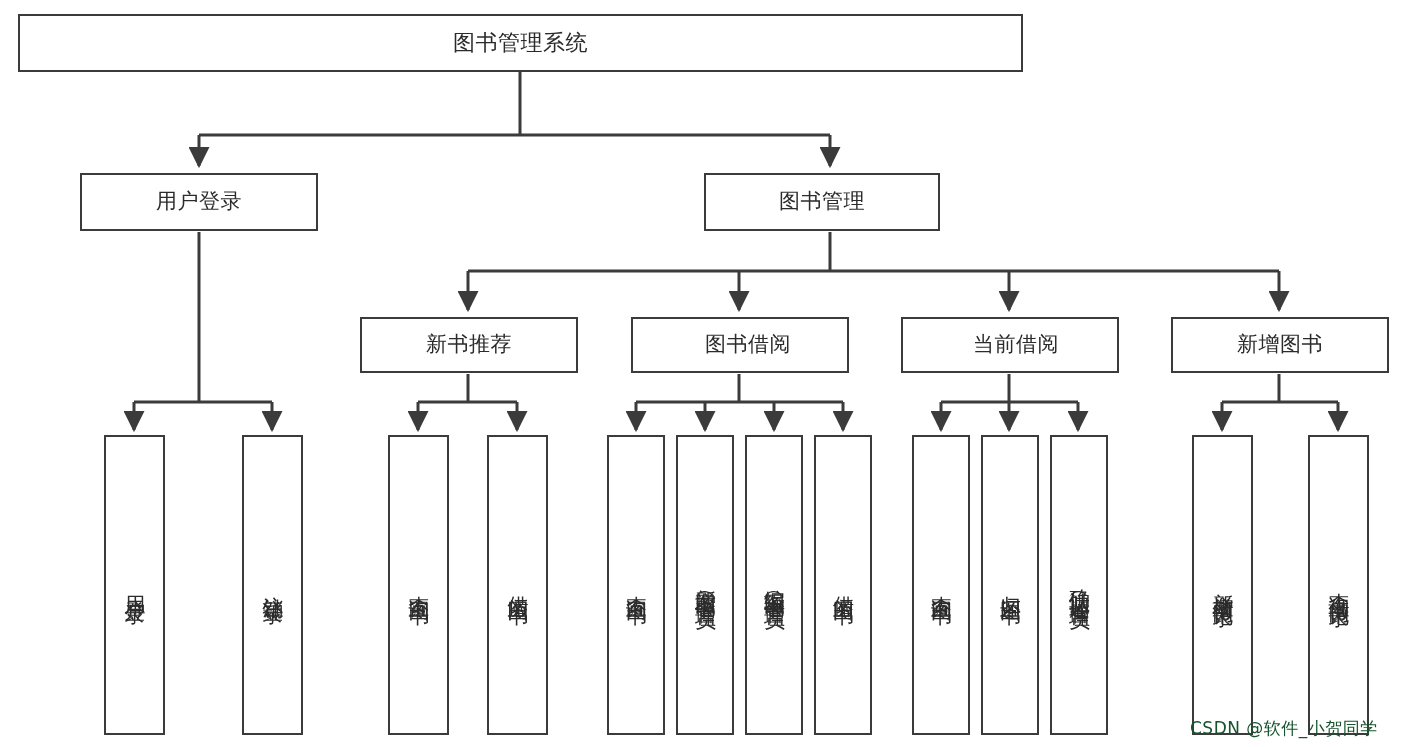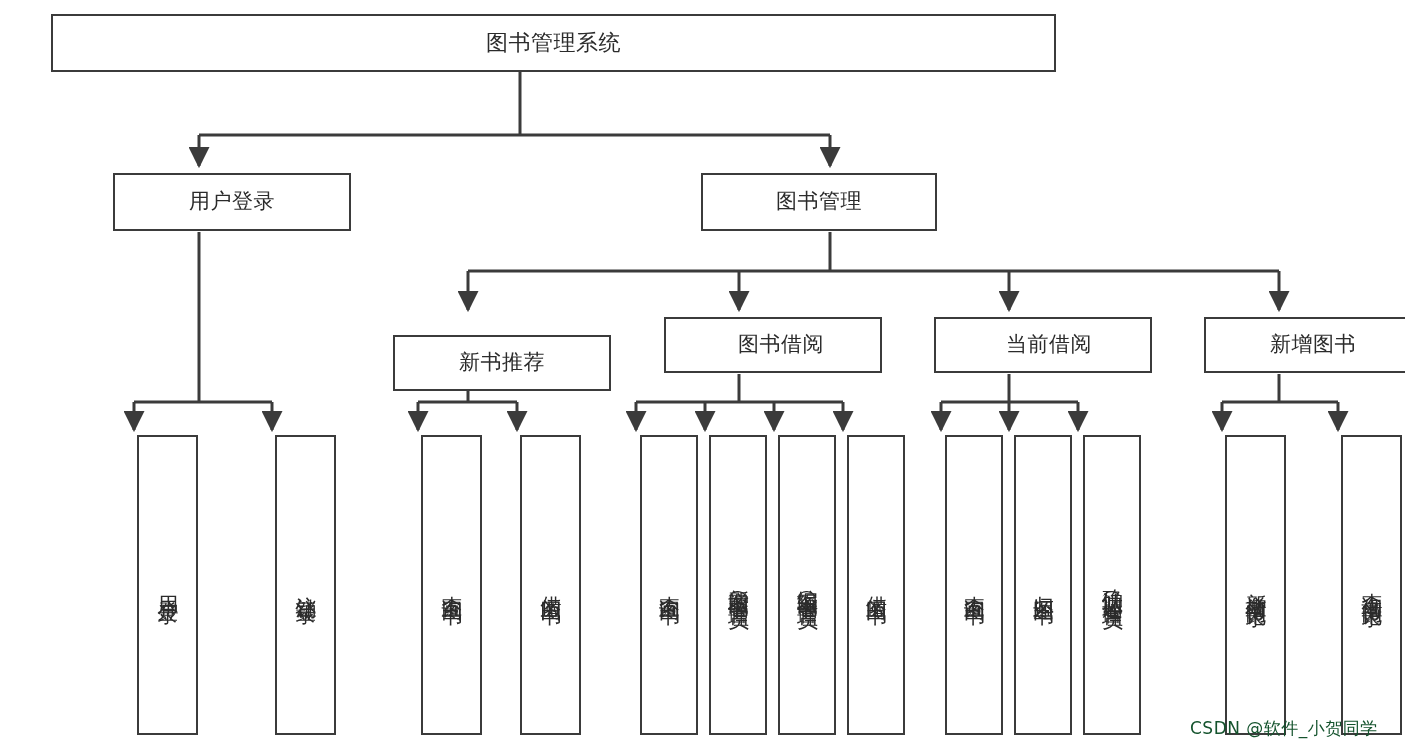--- a/index.html
+++ b/index.html
@@ -27,21 +27,20 @@
   }
   .node {
     position: absolute;
     box-sizing: border-box;
     background: #ffffff;
     border: 2px solid #3b3b3b;
     display: flex;
     align-items: center;
     justify-content: center;
     color: #262626;
-    margin-left: 33px;
   }
   .node-label {
     display: block;
     text-align: center;
     line-height: 1.12;
     color: #2b2b2b;
   }
   
   .node.h .node-label {
     font-size: 21px;
@@ -130,25 +129,25 @@
   </svg>
 
   <div class="node h root" style="left:18px; top:14px; width:1005px; height:58px;">
     <span class="node-label">图书管理系统</span>
   </div>
 
   <div class="node h" style="left:80px; top:173px; width:238px; height:58px;">
     <span class="node-label">用户登录</span>
   </div>
 
-  <div class="node h" style="left:668px; top:173px; width:236px; height:58px;">
+  <div class="node h" style="left:704px; top:173px; width:236px; height:58px;">
     <span class="node-label">图书管理</span>
   </div>
 
-  <div class="node h" style="left:360px; top:335px; width:218px; height:56px;">
+  <div class="node h" style="left:360px; top:317px; width:218px; height:56px;">
     <span class="node-label">新书推荐</span>
   </div>
 
   <div class="node h" style="left:631px; top:317px; width:218px; height:56px;padding-left:16px;">
     <span class="node-label">图书借阅</span>
   </div>
 
   <div class="node h" style="left:901px; top:317px; width:218px; height:56px;padding-left:12px;">
     <span class="node-label">当前借阅</span>
   </div>

